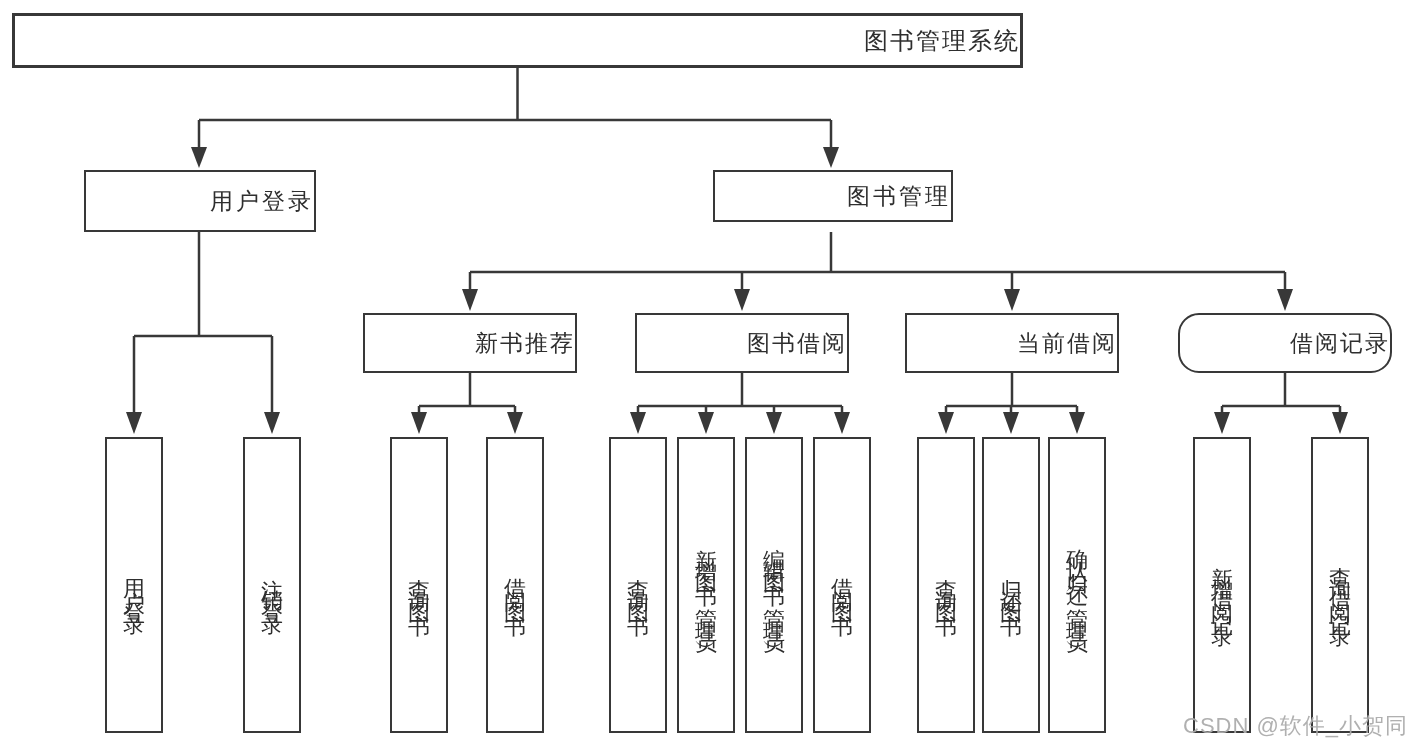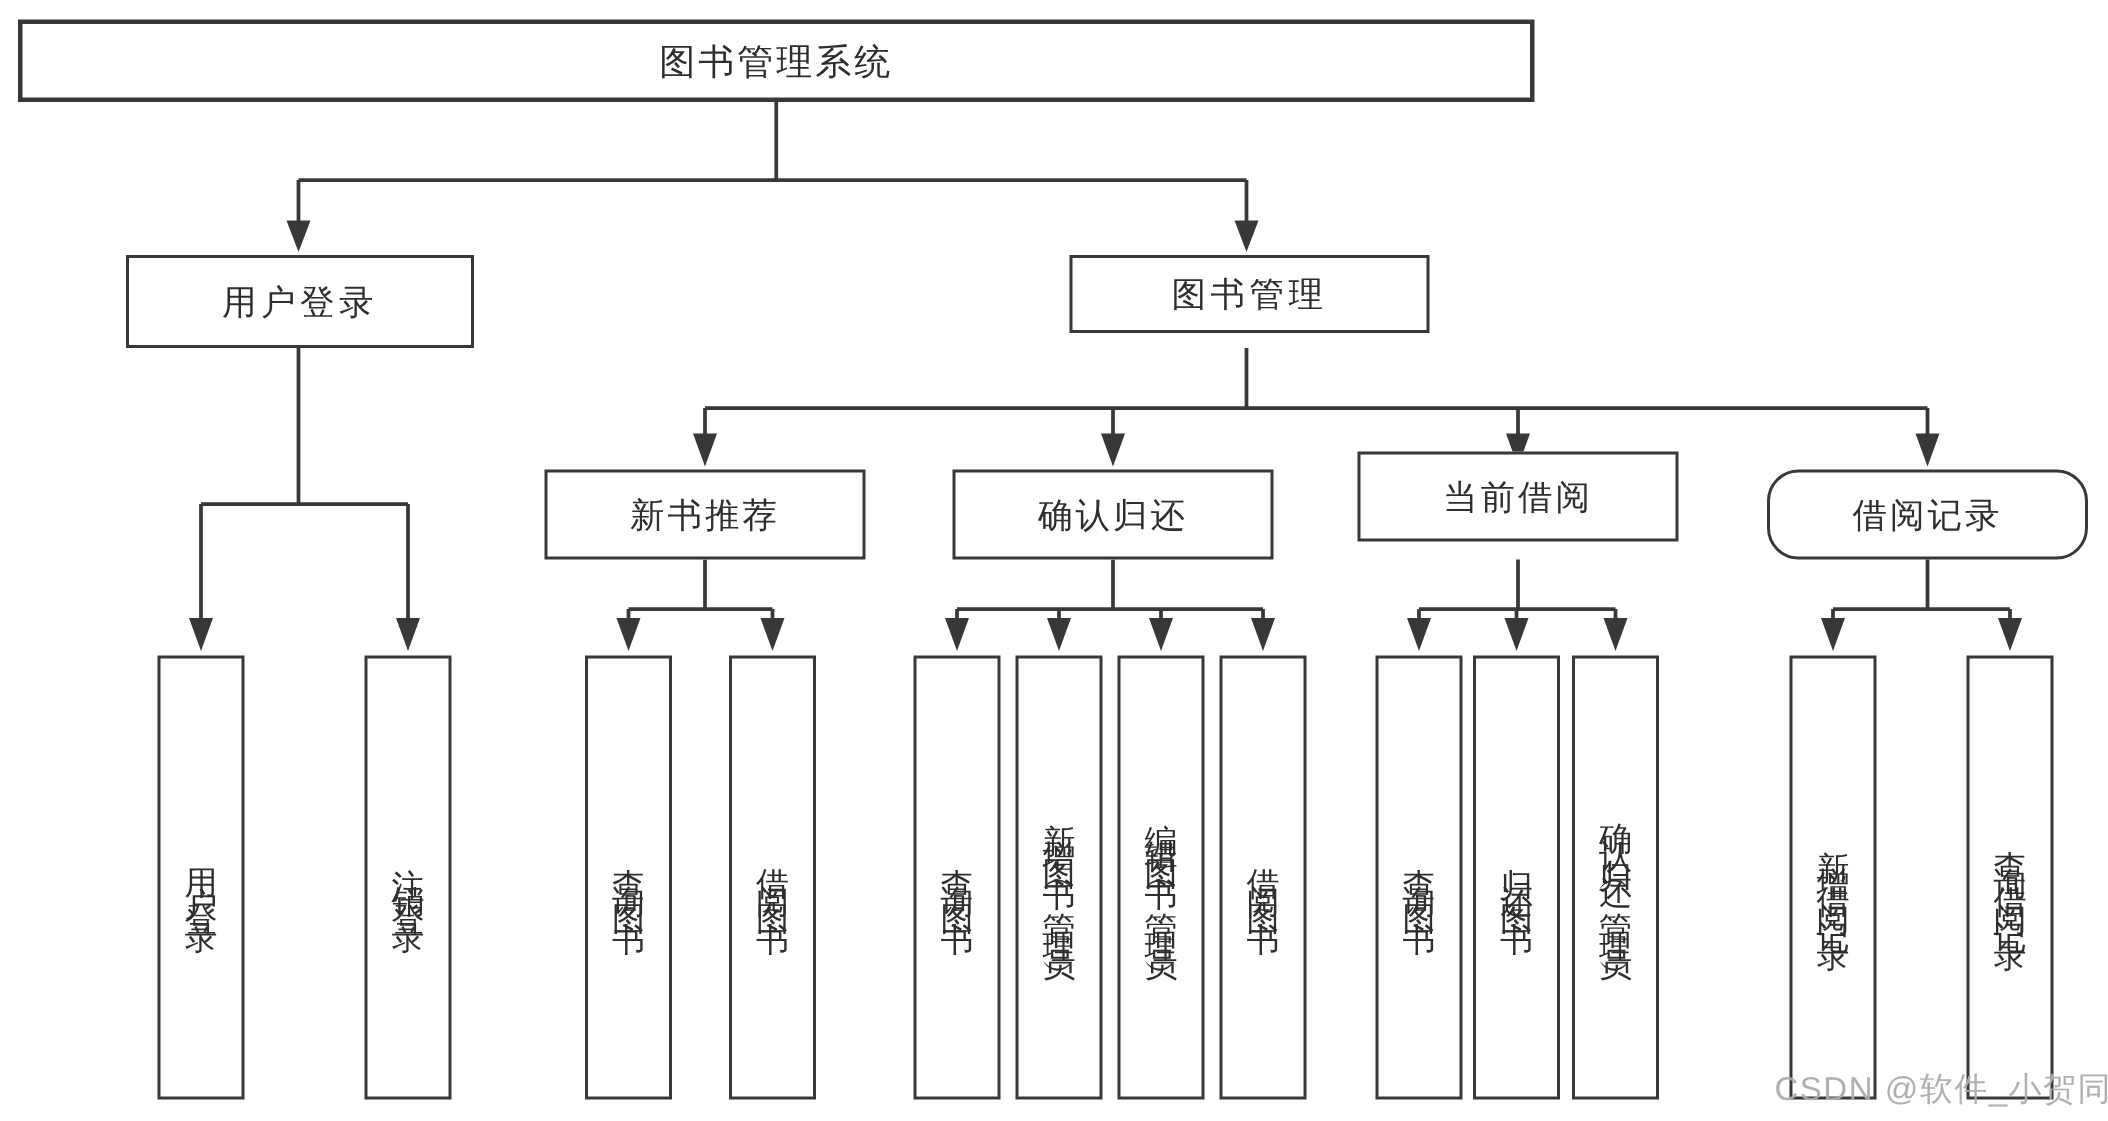--- a/index.html
+++ b/index.html
@@ -10,21 +10,21 @@
     font-family:"Liberation Sans", sans-serif;
     overflow:hidden;
   }
   #connectors{position:absolute;left:0;top:0;z-index:0;}
   .box{
     position:absolute;
     box-sizing:border-box;
     background:#ffffff;
     border:2px solid #383838;
     color:#2e2e2e;
-    display:flex;align-items:center;justify-content:center;
+    display:flex;align-items:center;justify-content:flex-end;
     z-index:1;
   }
   .box.root{border-width:3px;font-size:24px;letter-spacing:2px;}
   .box.lvl2{font-size:23px;letter-spacing:3px;}
   .box.lvl3{font-size:23px;letter-spacing:2px;}
   .leaf{
     position:absolute;
     box-sizing:border-box;
     background:#ffffff;
     border:2px solid #383838;
@@ -114,23 +114,23 @@
     <span>用户登录</span>
   </div>
   <div class="box lvl2" style="left:713px;top:170px;width:240px;height:52px;">
     <span>图书管理</span>
   </div>
 
   <div class="box lvl3" style="left:363px;top:313px;width:214px;height:60px;">
     <span>新书推荐</span>
   </div>
   <div class="box lvl3" style="left:635px;top:313px;width:214px;height:60px;">
-    <span>确认归还</span>
+    <span>图书借阅</span>
   </div>
-  <div class="box lvl3" style="left:905px;top:301px;width:214px;height:60px;">
+  <div class="box lvl3" style="left:905px;top:313px;width:214px;height:60px;">
     <span>当前借阅</span>
   </div>
   <div class="box lvl3" style="left:1178px;top:313px;width:214px;height:60px;border-radius:21px;">
     <span>借阅记录</span>
   </div>
 
   <div class="leaf" style="left:105px;">
     <span class="vtext">用户登录</span>
   </div>
   <div class="leaf" style="left:243px;">

